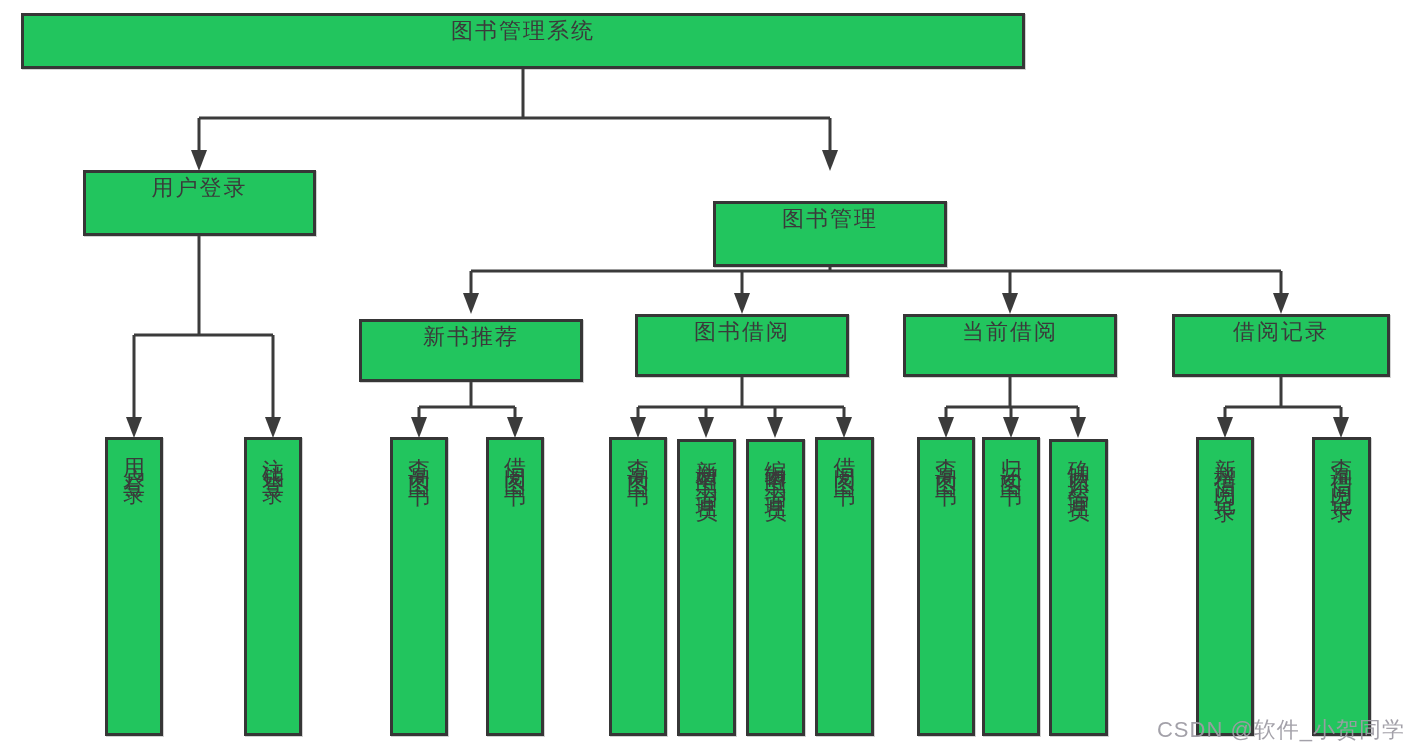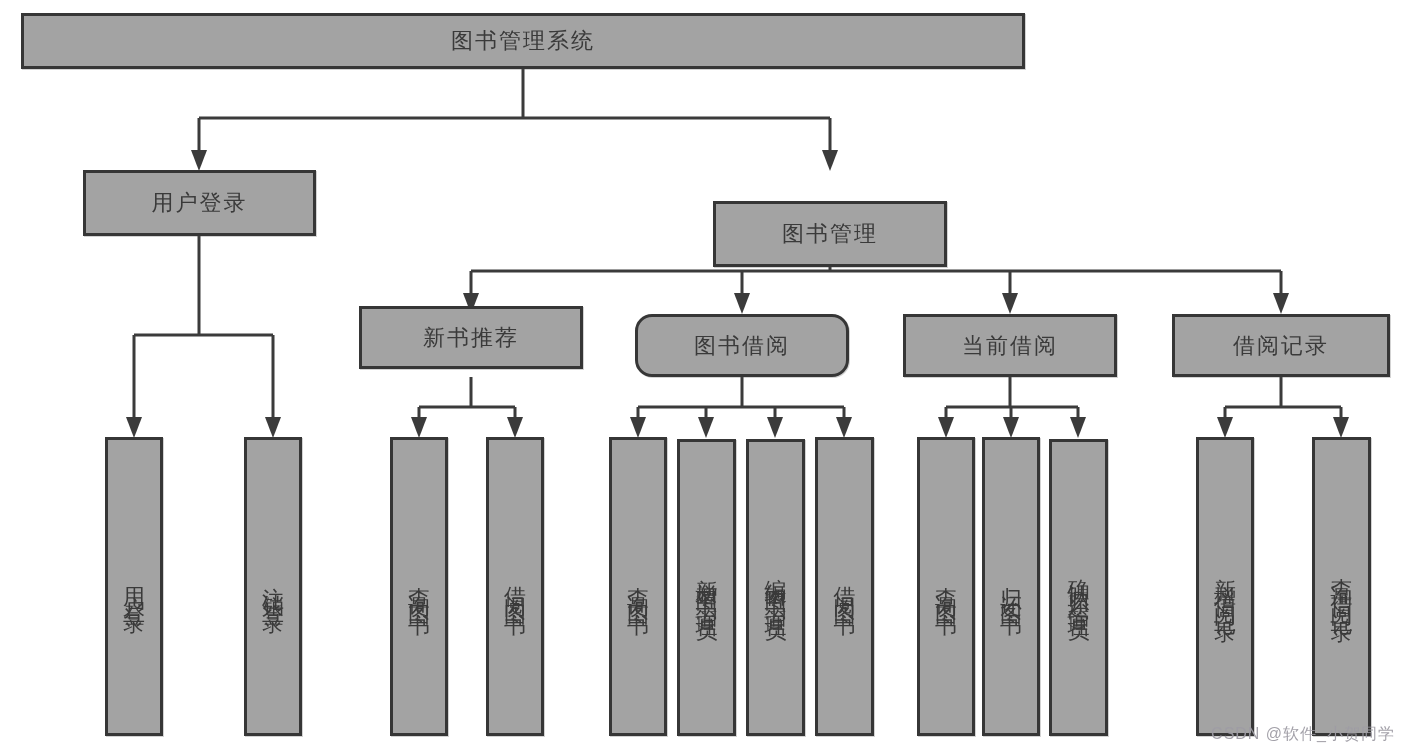--- a/index.html
+++ b/index.html
@@ -18,23 +18,23 @@
   #connectors {
     position: absolute;
     left: 0; top: 0;
     width: 1405px;
     height: 747px;
   }
   .box {
     position: absolute;
     box-sizing: border-box;
     border: 3px solid #363636;
-    background: #a3a3a3;
+    background: #22c55e;
     display: flex;
-    align-items: center;
+    align-items: flex-start;
     justify-content: center;
     color: #3a3a3a;
     font-size: 22px;
     box-shadow: 1px 1px 0 rgba(80,80,80,0.25);
   }
   .box .hlabel {
     white-space: nowrap;
     letter-spacing: 2px;
   }
   .leaf .vlabel {
@@ -43,23 +43,23 @@
     letter-spacing: 9px;
     line-height: 1;
     font-size: 22px;
     color: #3a3a3a;
   }
   .leaf.long .vlabel {
     letter-spacing: 6px;
   }
   #watermark {
     position: absolute;
-    right: 10px;
+    right: 0;
     bottom: 2px;
-    font-size: 16px;
+    font-size: 22px;
     color: rgba(158, 156, 164, 0.95);
     letter-spacing: 1px;
     z-index: 5;
     white-space: nowrap;
   }
 </style>
 </head>
 <body>
 
 <div id="stage">
@@ -115,24 +115,24 @@
     <span class="hlabel">图书管理系统</span>
   </div>
 
   <div class="box" style="left:83px; top:170px; width:233px; height:66px;">
     <span class="hlabel">用户登录</span>
   </div>
   <div class="box" style="left:713px; top:170px; width:234px; height:66px;margin-top:31px;">
     <span class="hlabel">图书管理</span>
   </div>
 
-  <div class="box" style="left:359px; top:306px; width:224px; height:63px;">
+  <div class="box" style="left:359px; top:319px; width:224px; height:63px;">
     <span class="hlabel">新书推荐</span>
   </div>
-  <div class="box" style="left:635px; top:314px; width:214px; height:63px;border-radius:17px;">
+  <div class="box" style="left:635px; top:314px; width:214px; height:63px;">
     <span class="hlabel">图书借阅</span>
   </div>
   <div class="box" style="left:903px; top:314px; width:214px; height:63px;font-family:Liberation Serif, serif;">
     <span class="hlabel">当前借阅</span>
   </div>
   <div class="box" style="left:1172px; top:314px; width:218px; height:63px;">
     <span class="hlabel">借阅记录</span>
   </div>
 
   <div class="box leaf" style="left:105px; top:437px; width:58px; height:299px;">

